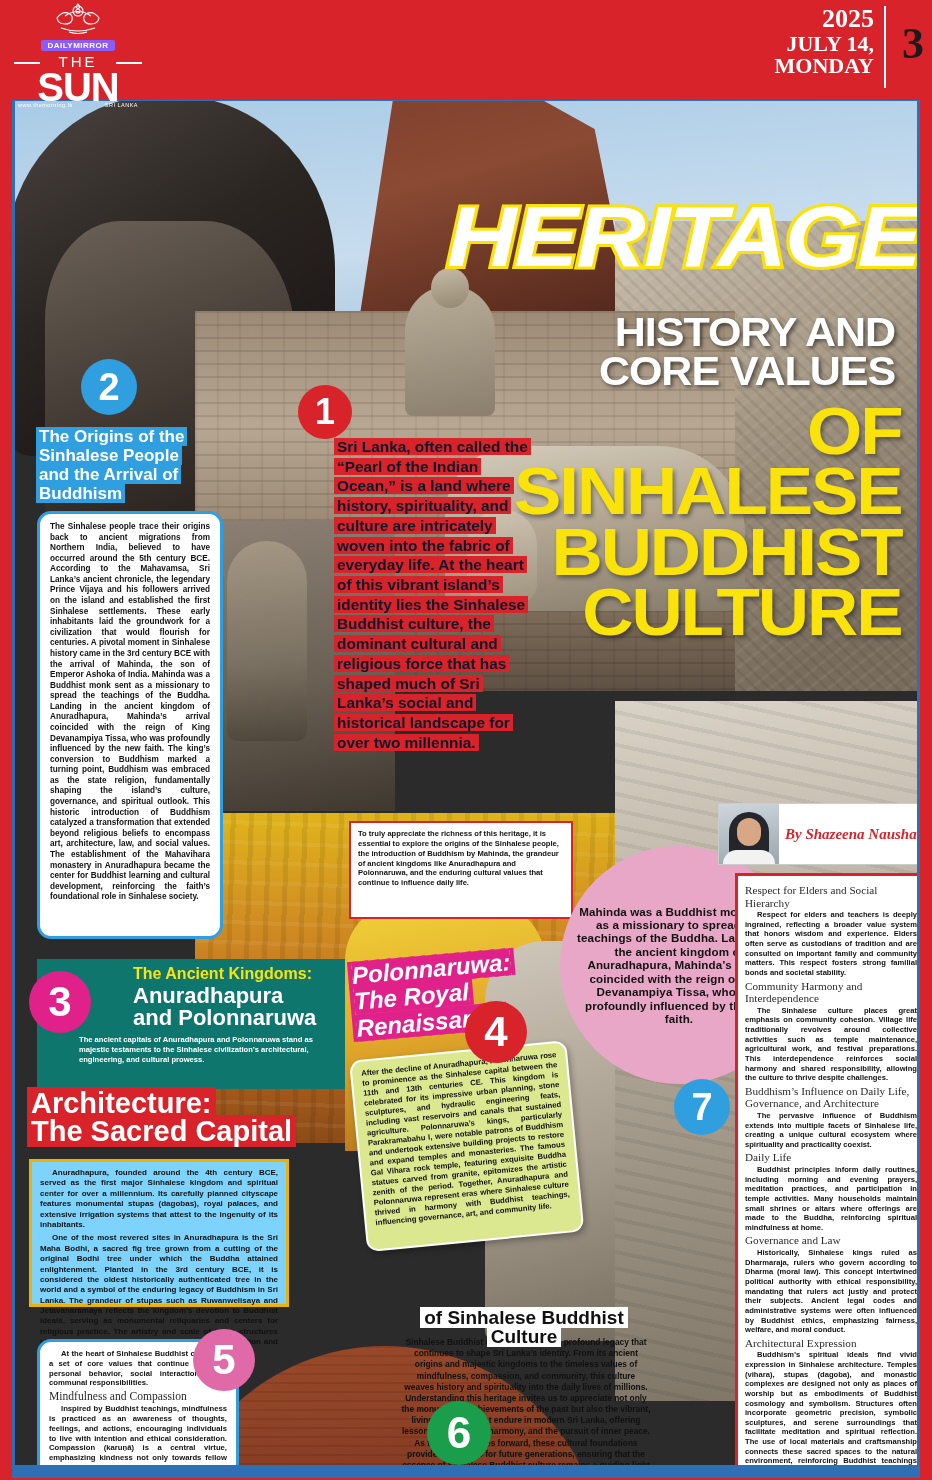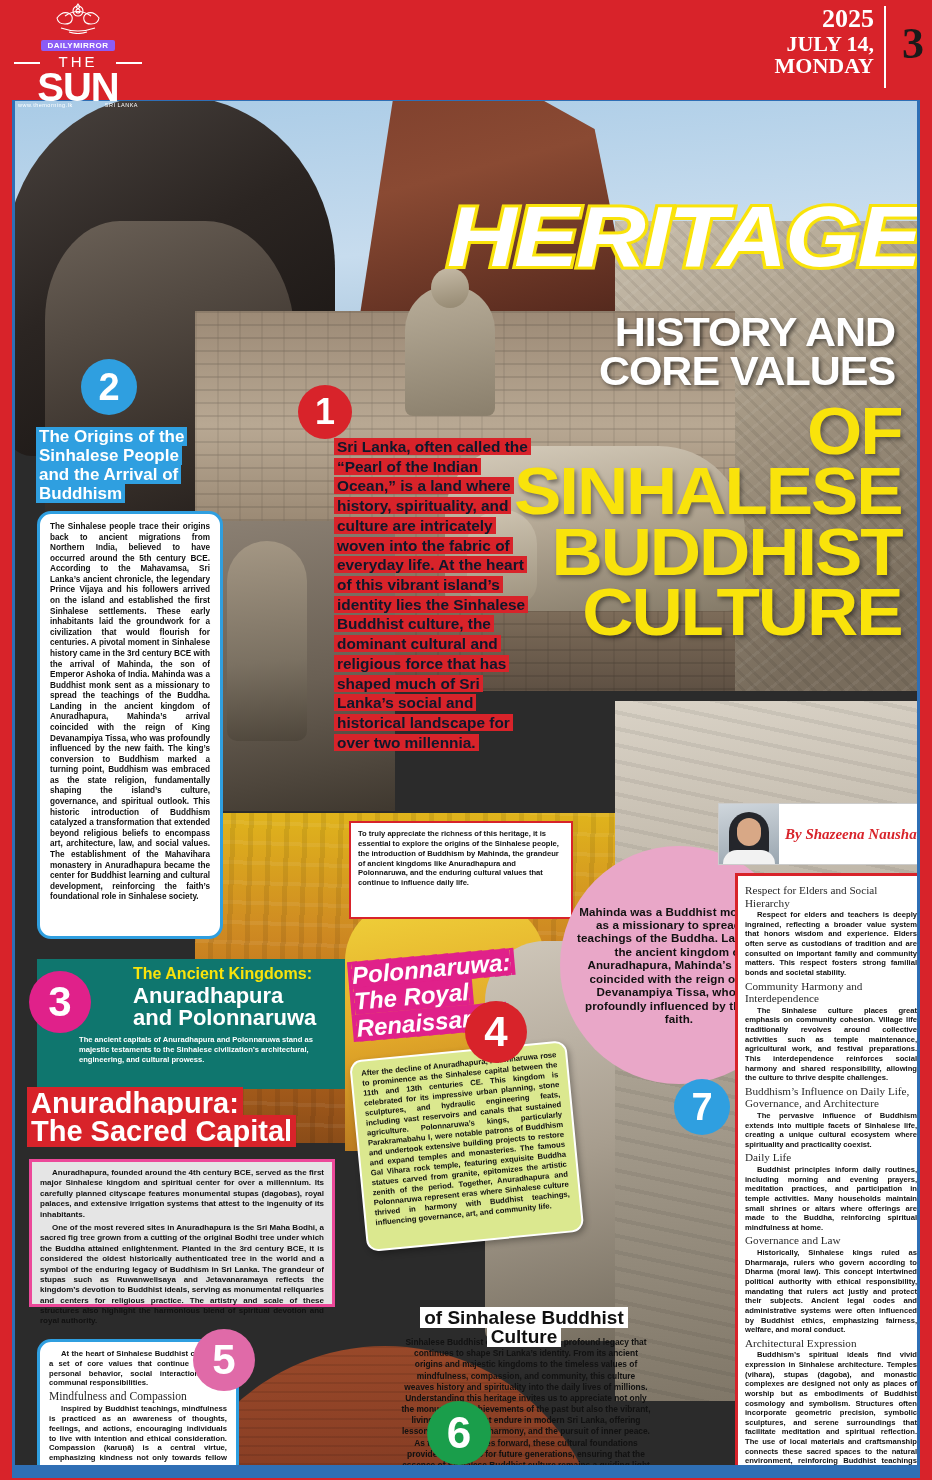--- a/index.html
+++ b/index.html
@@ -175,22 +175,22 @@
   .polbox{position:absolute;left:334px;top:960px;width:218px;height:192px;z-index:16;
     background:#dbe88f;border:2px solid #fff;border-radius:12px;padding:7px 9px;box-sizing:border-box;
     transform:rotate(-5.5deg);transform-origin:left top;box-shadow:2px 3px 6px rgba(0,0,0,.3);}
   .polbox p{margin:0;font-size:7.7px;line-height:1.3;font-weight:bold;color:#111;text-align:justify;}
 
   
   .anuhead{position:absolute;left:16px;top:988px;width:300px;z-index:17;
     font-weight:bold;font-size:29px;line-height:.98;color:#fff;}
   .anuhead span{background:#d8232a;box-shadow:4px 0 0 #d8232a,-4px 0 0 #d8232a;
     -webkit-box-decoration-break:clone;box-decoration-break:clone;}
-  .anubox{position:absolute;left:14px;top:1058px;width:306px;height:148px;z-index:16;
-    background:#e5e5e5;border:3px solid #ec4899;padding:6px 8px;box-sizing:border-box;}
+  .anubox{position:absolute;left:14px;top:1058px;width:260px;height:148px;z-index:16;
+    background:#7dd3fc;border:3px solid #eab308;padding:6px 8px;box-sizing:border-box;}
   .anubox p{margin:0 0 3px 0;font-size:8px;line-height:1.3;font-weight:bold;color:#111;text-align:justify;
     text-indent:12px;}
 
   
   .corebox{position:absolute;left:22px;top:1238px;width:202px;height:224px;z-index:16;
     background:#fff;border:3px solid #2f9fe0;border-radius:14px;padding:7px 9px;box-sizing:border-box;}
   .corebox h3{margin:0 0 1px 0;font-family:"Liberation Serif",serif;font-weight:normal;
     font-size:11.6px;line-height:1.14;color:#2a2a2a;}
   .corebox p{margin:0 0 2px 0;font-size:7.7px;line-height:1.27;font-weight:bold;color:#111;text-align:justify;}
   .corebox p.ind{text-indent:12px;}
@@ -347,21 +347,21 @@
       <span>Polonnaruwa:</span><br>
       <span>The Royal</span><br>
       <span>Renaissance</span>
     </div>
     <div class="badge b4">4</div>
     <div class="polbox">
       <p>After the decline of Anuradhapura, Polonnaruwa rose to prominence as the Sinhalese capital between the 11th and 13th centuries CE. This kingdom is celebrated for its impressive urban planning, stone sculptures, and hydraulic engineering feats, including vast reservoirs and canals that sustained agriculture. Polonnaruwa’s kings, particularly Parakramabahu I, were notable patrons of Buddhism and undertook extensive building projects to restore and expand temples and monasteries. The famous Gal Vihara rock temple, featuring exquisite Buddha statues carved from granite, epitomizes the artistic zenith of the period. Together, Anuradhapura and Polonnaruwa represent eras where Sinhalese culture thrived in harmony with Buddhist teachings, influencing governance, art, and community life.</p>
     </div>
 
     <div class="anuhead">
-      <span>Anuradhapura:</span><br>
+      <span>Architecture:</span><br>
       <span>The Sacred Capital</span>
     </div>
     <div class="anubox">
       <p>Anuradhapura, founded around the 4th century BCE, served as the first major Sinhalese kingdom and spiritual center for over a millennium. Its carefully planned cityscape features monumental stupas (dagobas), royal palaces, and extensive irrigation systems that attest to the ingenuity of its inhabitants.</p>
       <p>One of the most revered sites in Anuradhapura is the Sri Maha Bodhi, a sacred fig tree grown from a cutting of the original Bodhi tree under which the Buddha attained enlightenment. Planted in the 3rd century BCE, it is considered the oldest historically authenticated tree in the world and a symbol of the enduring legacy of Buddhism in Sri Lanka. The grandeur of stupas such as Ruwanwelisaya and Jetavanaramaya reflects the kingdom’s devotion to Buddhist ideals, serving as monumental reliquaries and centers for religious practice. The artistry and scale of these structures also highlight the harmonious blend of spiritual devotion and royal authority.</p>
     </div>
 
     <div class="corebox">
       <p class="ind">At the heart of Sinhalese Buddhist culture lie a set of core values that continue to guide personal behavior, social interactions, and communal responsibilities.</p>
       <h3>Mindfulness and Compassion</h3>

